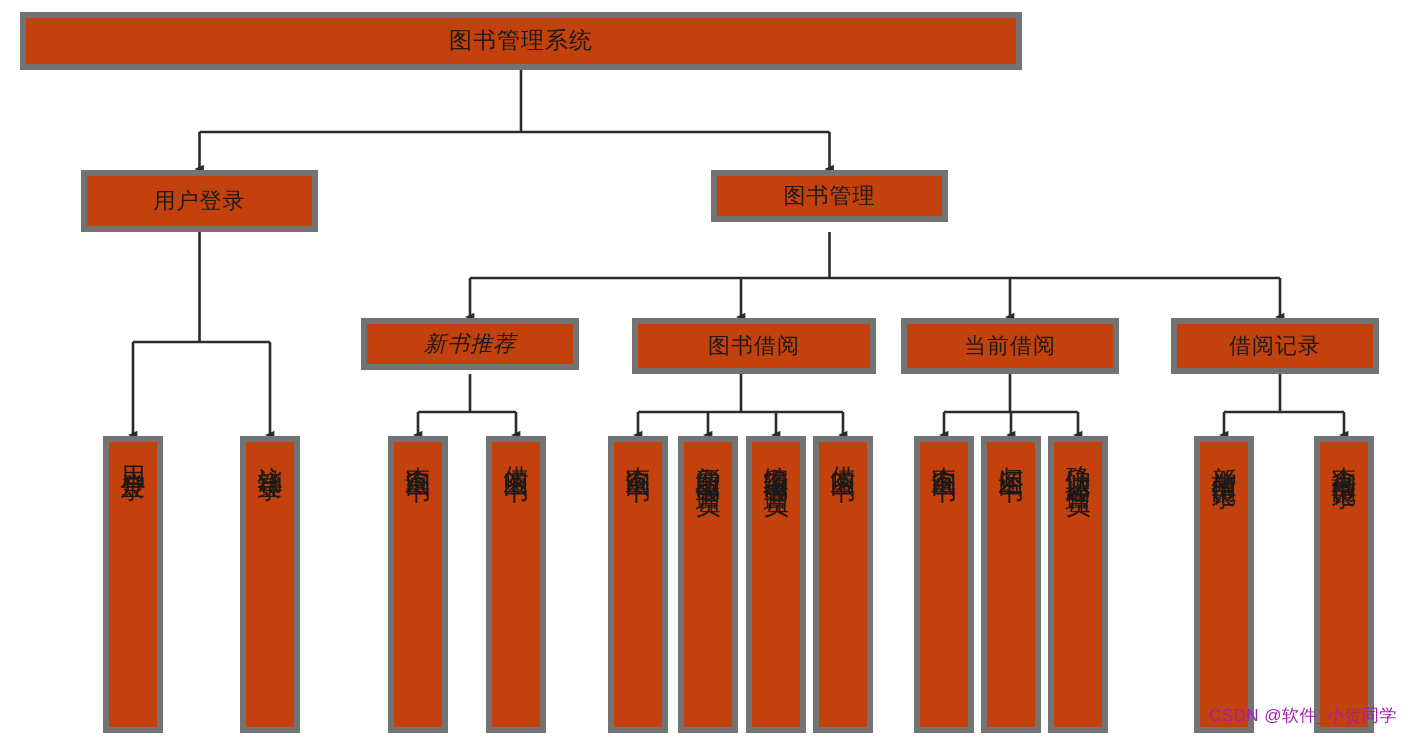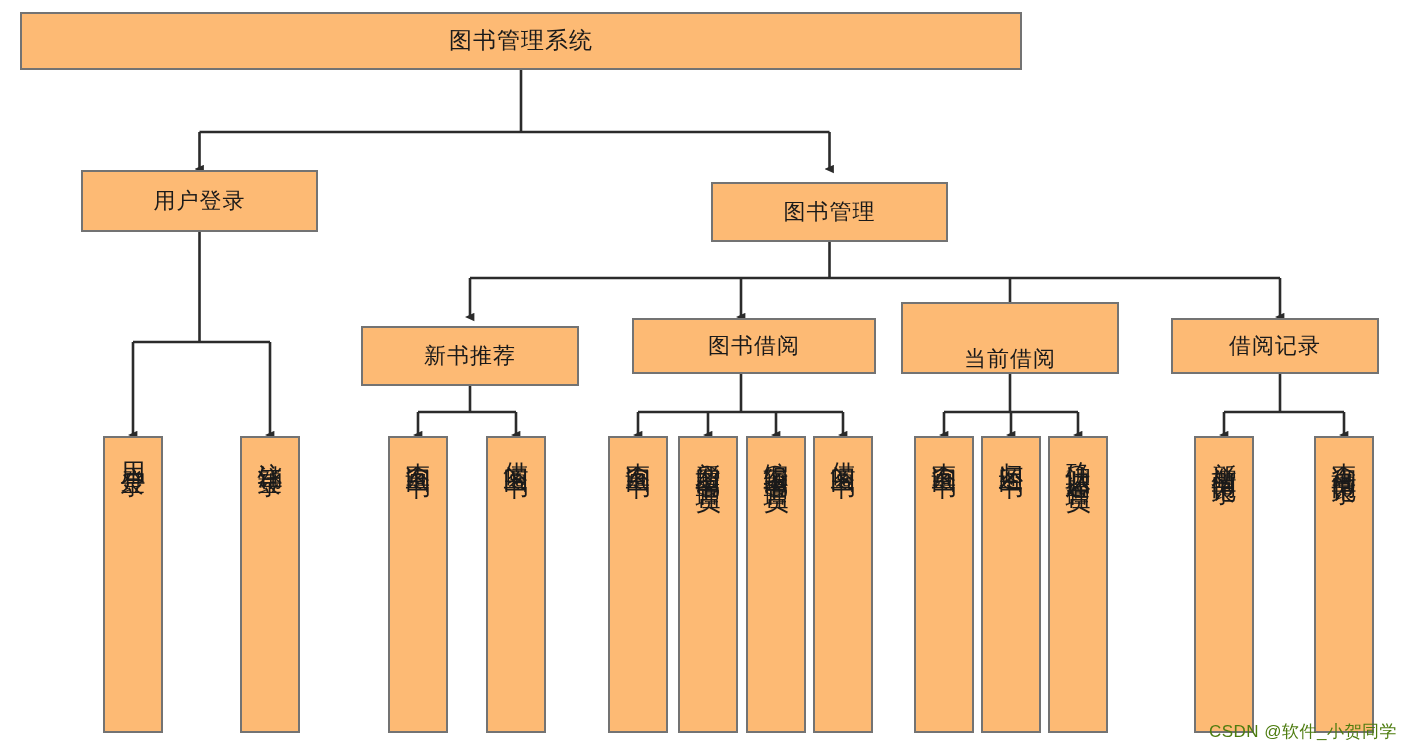--- a/index.html
+++ b/index.html
@@ -16,22 +16,22 @@
   }
   #edges{
     position:absolute;
     left:0; top:0;
     width:1405px; height:747px;
     pointer-events:none;
   }
   .node{
     position:absolute;
     box-sizing:border-box;
-    background:#fdba74;
-    border:2px solid #737373;
+    background:#c2410c;
+    border:6px solid #737373;
     display:flex;
     align-items:center;
     justify-content:center;
     color:#1a1a1a;
   }
   .node .label{
     display:block;
     text-align:center;
     line-height:1.18;
     color:#1a1a1a;
@@ -53,23 +53,23 @@
     writing-mode:vertical-rl;
     text-orientation:upright;
     font-size:25px;
     letter-spacing:4px;
     line-height:1;
     white-space:nowrap;
   }
   .watermark{
     position:absolute;
     right:8px;
-    bottom:4px;
+    bottom:20px;
     font-size:17px;
-    color:#4d7c0f;
+    color:#a21caf;
     letter-spacing:0.5px;
     white-space:nowrap;
     user-select:none;
   }
 </style>
 </head>
 <body>
 
 <div id="canvas">
 
@@ -116,31 +116,31 @@
       </g>
   </svg>
 
   <div class="node h root" style="left: 20px; top: 12px; width: 1002px; height: 58px;">
     <span class="label">图书管理系统</span>
   </div>
 
   <div class="node h" style="left: 81px; top: 170px; width: 237px; height: 62px;">
     <span class="label">用户登录</span>
   </div>
-  <div class="node h" style="left: 711px; top: 170px; width: 237px; height: 60px; margin-top: 12px;">
+  <div class="node h" style="left: 711px; top: 170px; width: 237px; height: 52px;">
     <span class="label">图书管理</span>
   </div>
 
-  <div class="node h" style="left: 361px; top: 326px; width: 218px; height: 60px;">
+  <div class="node h" style="left: 361px; top: 318px; width: 218px; height: 52px; font-style: italic;">
     <span class="label">新书推荐</span>
   </div>
   <div class="node h" style="left: 632px; top: 318px; width: 244px; height: 56px;">
     <span class="label">图书借阅</span>
   </div>
-  <div class="node h" style="left: 901px; top: 302px; width: 218px; height: 72px; align-items: flex-end;">
+  <div class="node h" style="left: 901px; top: 318px; width: 218px; height: 56px;">
     <span class="label">当前借阅</span>
   </div>
   <div class="node h" style="left: 1171px; top: 318px; width: 208px; height: 56px;">
     <span class="label">借阅记录</span>
   </div>
 
   <div class="node v" style="left: 103px; top: 436px; width: 60px; height: 297px;">
     <span class="label">用户登录</span>
   </div>
   <div class="node v" style="left: 240px; top: 436px; width: 60px; height: 297px;">

